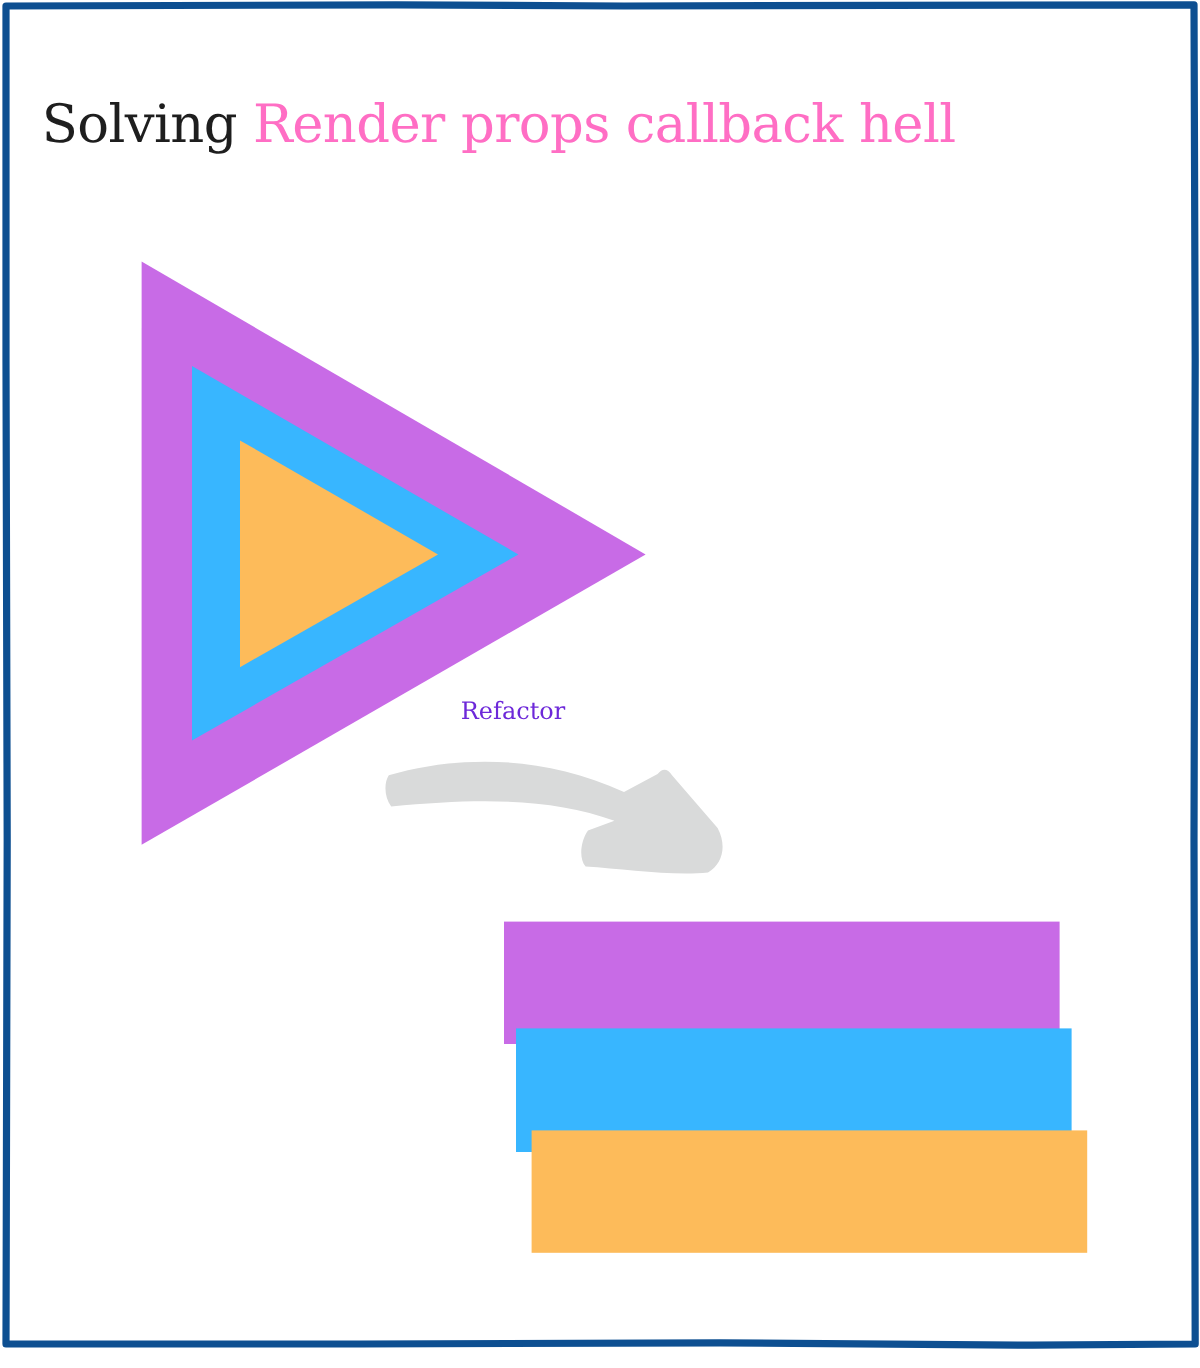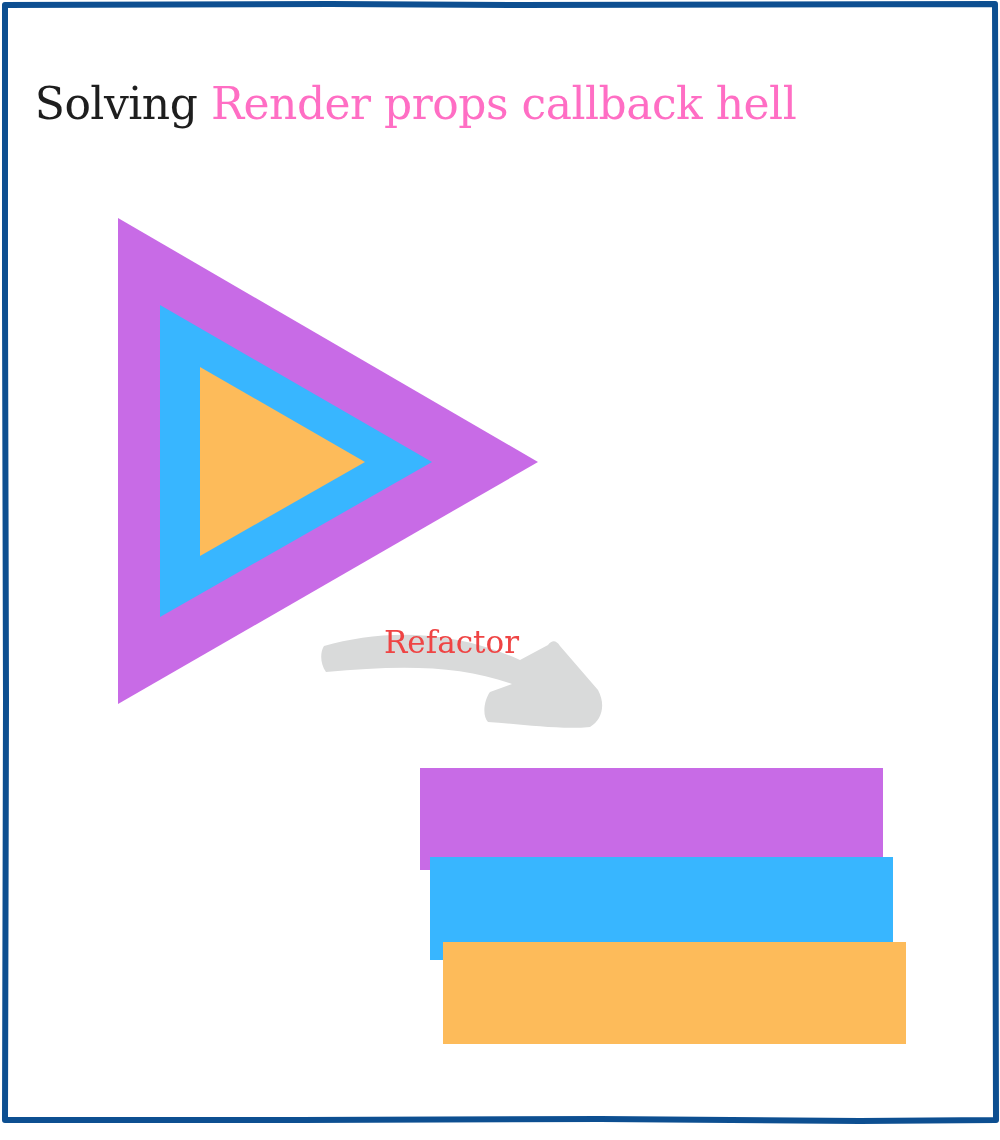--- a/index.html
+++ b/index.html
@@ -6,22 +6,22 @@
     body { width: 1000px; height: 1140px; position: relative; overflow: hidden; }
     .frame { position: absolute; left: 0; top: 0; }
     .title {
       position: absolute; left: 0; top: 78px; width: 831px; text-align: center;
       font-family: "DejaVu Serif", serif; font-size: 44px; letter-spacing: -0.5px;
       white-space: nowrap;
     }
     .title .t1 { color: #1e1e1e; }
     .title .t2 { color: #ff6ec4; }
     .label {
-      position: absolute; left: 384px; top: 624px;
-      font-family: "DejaVu Serif", serif; font-size: 31px; color: #ef4444;
+      position: absolute; left: 384px; top: 580px;
+      font-family: "DejaVu Serif", serif; font-size: 20px; color: #6d28d9;
     }
     .rect { position: absolute; }
     svg.art { position: absolute; left: 0; top: 0; }
   </style>
 </head>
 <body>
 
 <svg class="frame" width="1000" height="1140" viewBox="0 0 1000 1140">
   <path d="M5 5 L330 4 L520 5 L995 4 L996 300 L995 700 L996 1120 L860 1121 L600 1119 L300 1120 L5 1120 L6 700 L5 300 Z" fill="none" stroke="#0d4f91" stroke-width="6" stroke-linejoin="round"></path>
 </svg>

